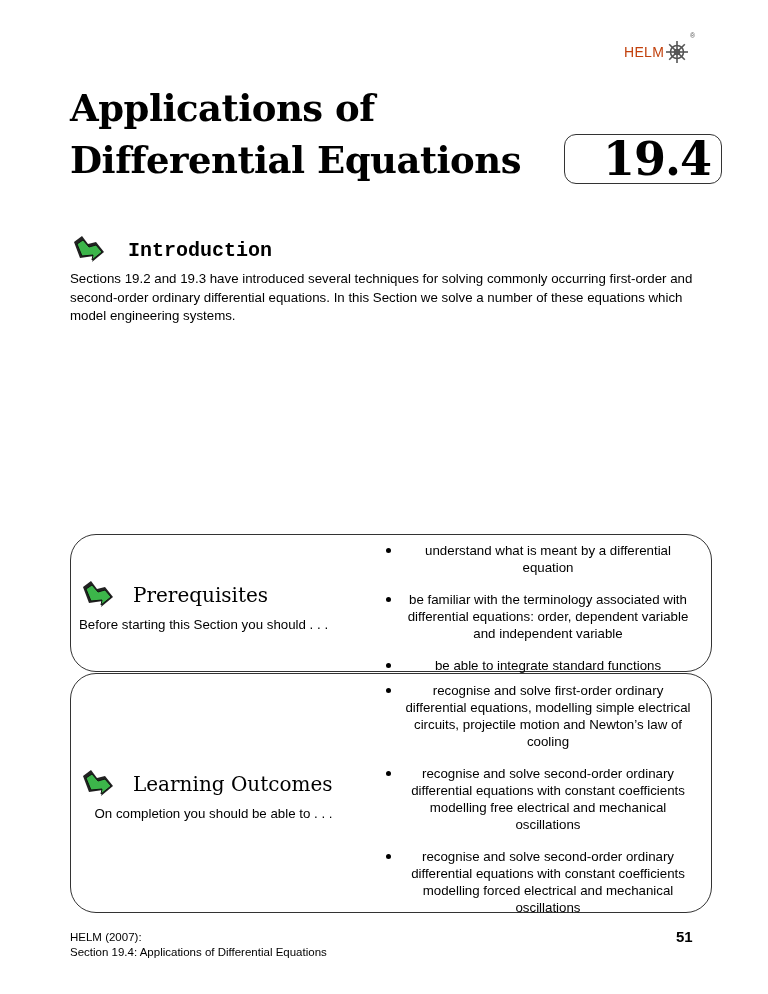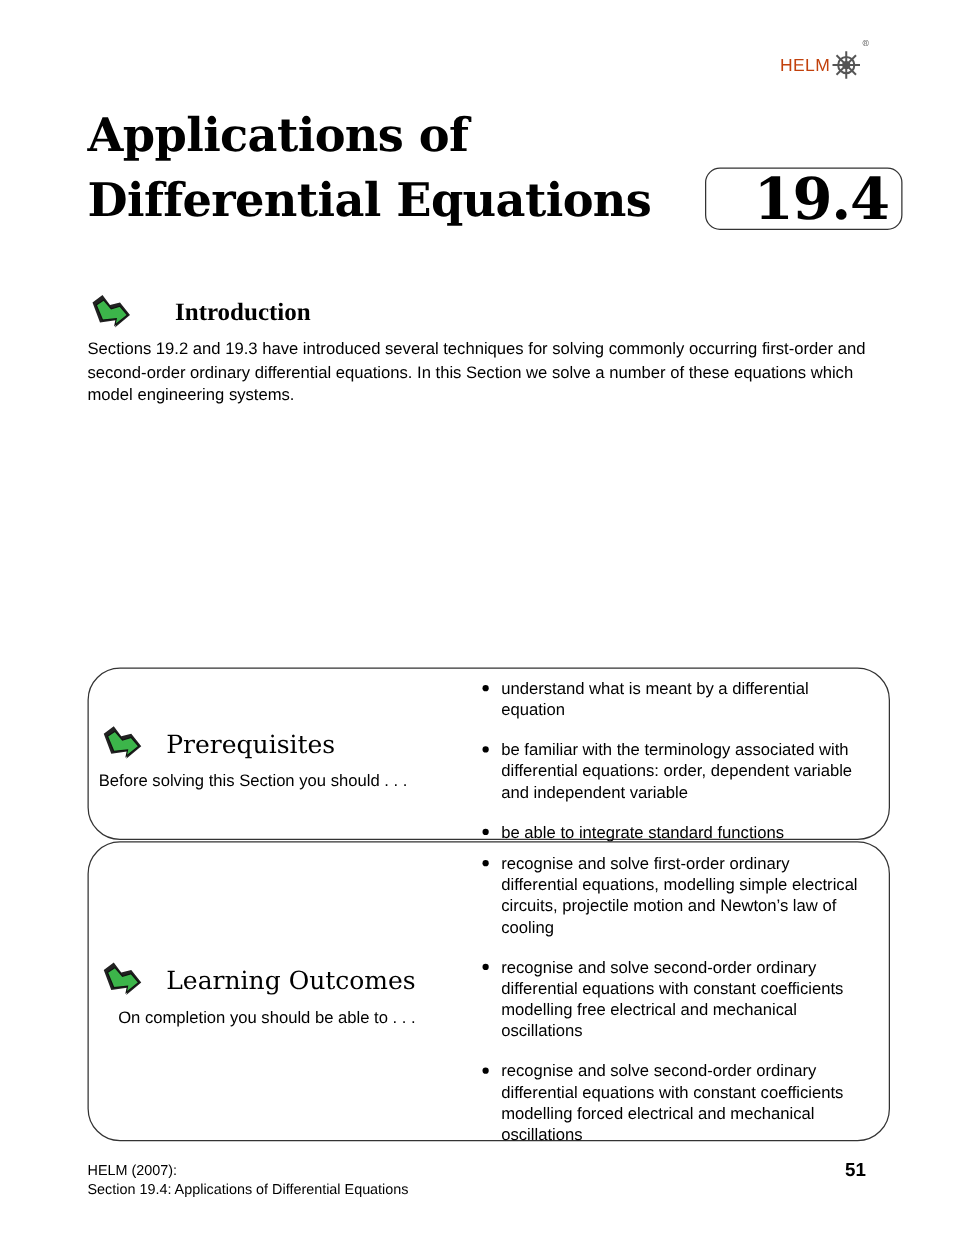--- a/index.html
+++ b/index.html
@@ -6,34 +6,34 @@
   body { width: 768px; height: 994px; position: relative; overflow: hidden; color: #000; }
 
   .helm-logo { position: absolute; left: 624px; top: 40px; display: flex; align-items: center; }
   .helm-logo .txt { font-family: "Liberation Sans", sans-serif; font-size: 14px; color: #c2410c; letter-spacing: 0.3px; }
   .helm-logo .reg { position: absolute; left: 66px; top: -8px; font-size: 7px; color: #555; font-family: "Liberation Sans", sans-serif; }
 
   .title { position: absolute; left: 70px; top: 82px; font-family: "DejaVu Serif", serif; font-weight: bold; font-size: 37px; line-height: 52px; letter-spacing: -0.5px; }
   .section-num { position: absolute; left: 564px; top: 134px; width: 128px; height: 48px; border: 1.2px solid #333; border-radius: 12px; display: flex; align-items: center; justify-content: center; font-family: "DejaVu Serif", serif; font-weight: bold; font-size: 46px; letter-spacing: -1px; line-height: 48px; padding-left: 28px; }
 
   .intro-head { position: absolute; left: 70px; top: 234px; display: flex; align-items: center; }
-  .intro-head h2 { margin: 0 0 0 32px; font-family: Liberation Serif, serif; font-weight: bold; font-size: 20px; }
+  .intro-head h2 { margin: 0 0 0 20px; font-family: Liberation Mono, monospace; font-weight: bold; font-size: 20px; }
   .intro-text { position: absolute; left: 70px; top: 270px; width: 632px; font-family: "Liberation Sans", sans-serif; font-size: 13.3px; line-height: 18.5px; }
 
   .box { position: absolute; left: 70px; width: 642px; border: 1.3px solid #333; border-radius: 26px; box-sizing: border-box; }
   .box.prereq { top: 534px; height: 138px; }
   .box.outcomes { top: 673px; height: 240px; }
 
   .box-left { position: absolute; left: 8px; }
   .box-left .head { display: flex; align-items: center; }
   .box-left .head h3 { margin: 0 0 0 16px; font-family: "DejaVu Serif", serif; font-weight: normal; font-size: 20px; }
   .box-left .sub { font-family: "Liberation Sans", sans-serif; font-size: 13.3px; margin-top: 6px; }
 
   .box ul { position: absolute; left: 314px; margin: 0; padding: 0; list-style: none; width: 310px; font-family: "Liberation Sans", sans-serif; font-size: 13.3px; line-height: 17px; }
-  .box li { position: relative; padding-left: 16px; margin-bottom: 15px; }
+  .box li { position: relative; padding-left: 16px; margin-bottom: 15px; text-align: center; }
   .box li::before { content: ""; position: absolute; left: 1px; top: 6px; width: 5px; height: 5px; border-radius: 50%; background: #000; }
 
   .footer { position: absolute; left: 70px; top: 930px; font-family: "Liberation Sans", sans-serif; font-size: 11.5px; line-height: 15px; }
   .page-num { position: absolute; left: 676px; top: 928px; font-family: "Liberation Sans", sans-serif; font-weight: bold; font-size: 15px; }
 </style>
 </head>
 <body>
 
 <div class="helm-logo">
   <span class="txt">HELM</span>
@@ -67,21 +67,21 @@
 
 <div class="box prereq">
   <div class="box-left" style="top:44px;">
     <div class="head">
       <svg width="38" height="32" viewBox="0 0 38 32">
         <path d="M4 8 L12 2 L18 10 L26 8 L34 18 L22 28 L24 22 L10 24 Z" fill="#222"></path>
         <path d="M7 10 L13 6 L19 13 L26 11 L32 18 L22 26 L23 21 L12 22 Z" fill="#3cb54a" stroke="#111" stroke-width="1"></path>
       </svg>
       <h3>Prerequisites</h3>
     </div>
-    <div class="sub">Before solving this Section you should . . .</div>
+    <div class="sub">Before starting this Section you should . . .</div>
   </div>
   <ul style="top:7px;">
     <li>understand what is meant by a differential equation</li>
     <li>be familiar with the terminology associated with differential equations: order, dependent variable and independent variable</li>
     <li>be able to integrate standard functions</li>
   </ul>
 </div>
 
 <div class="box outcomes">
   <div class="box-left" style="top:94px;text-align:right;">

